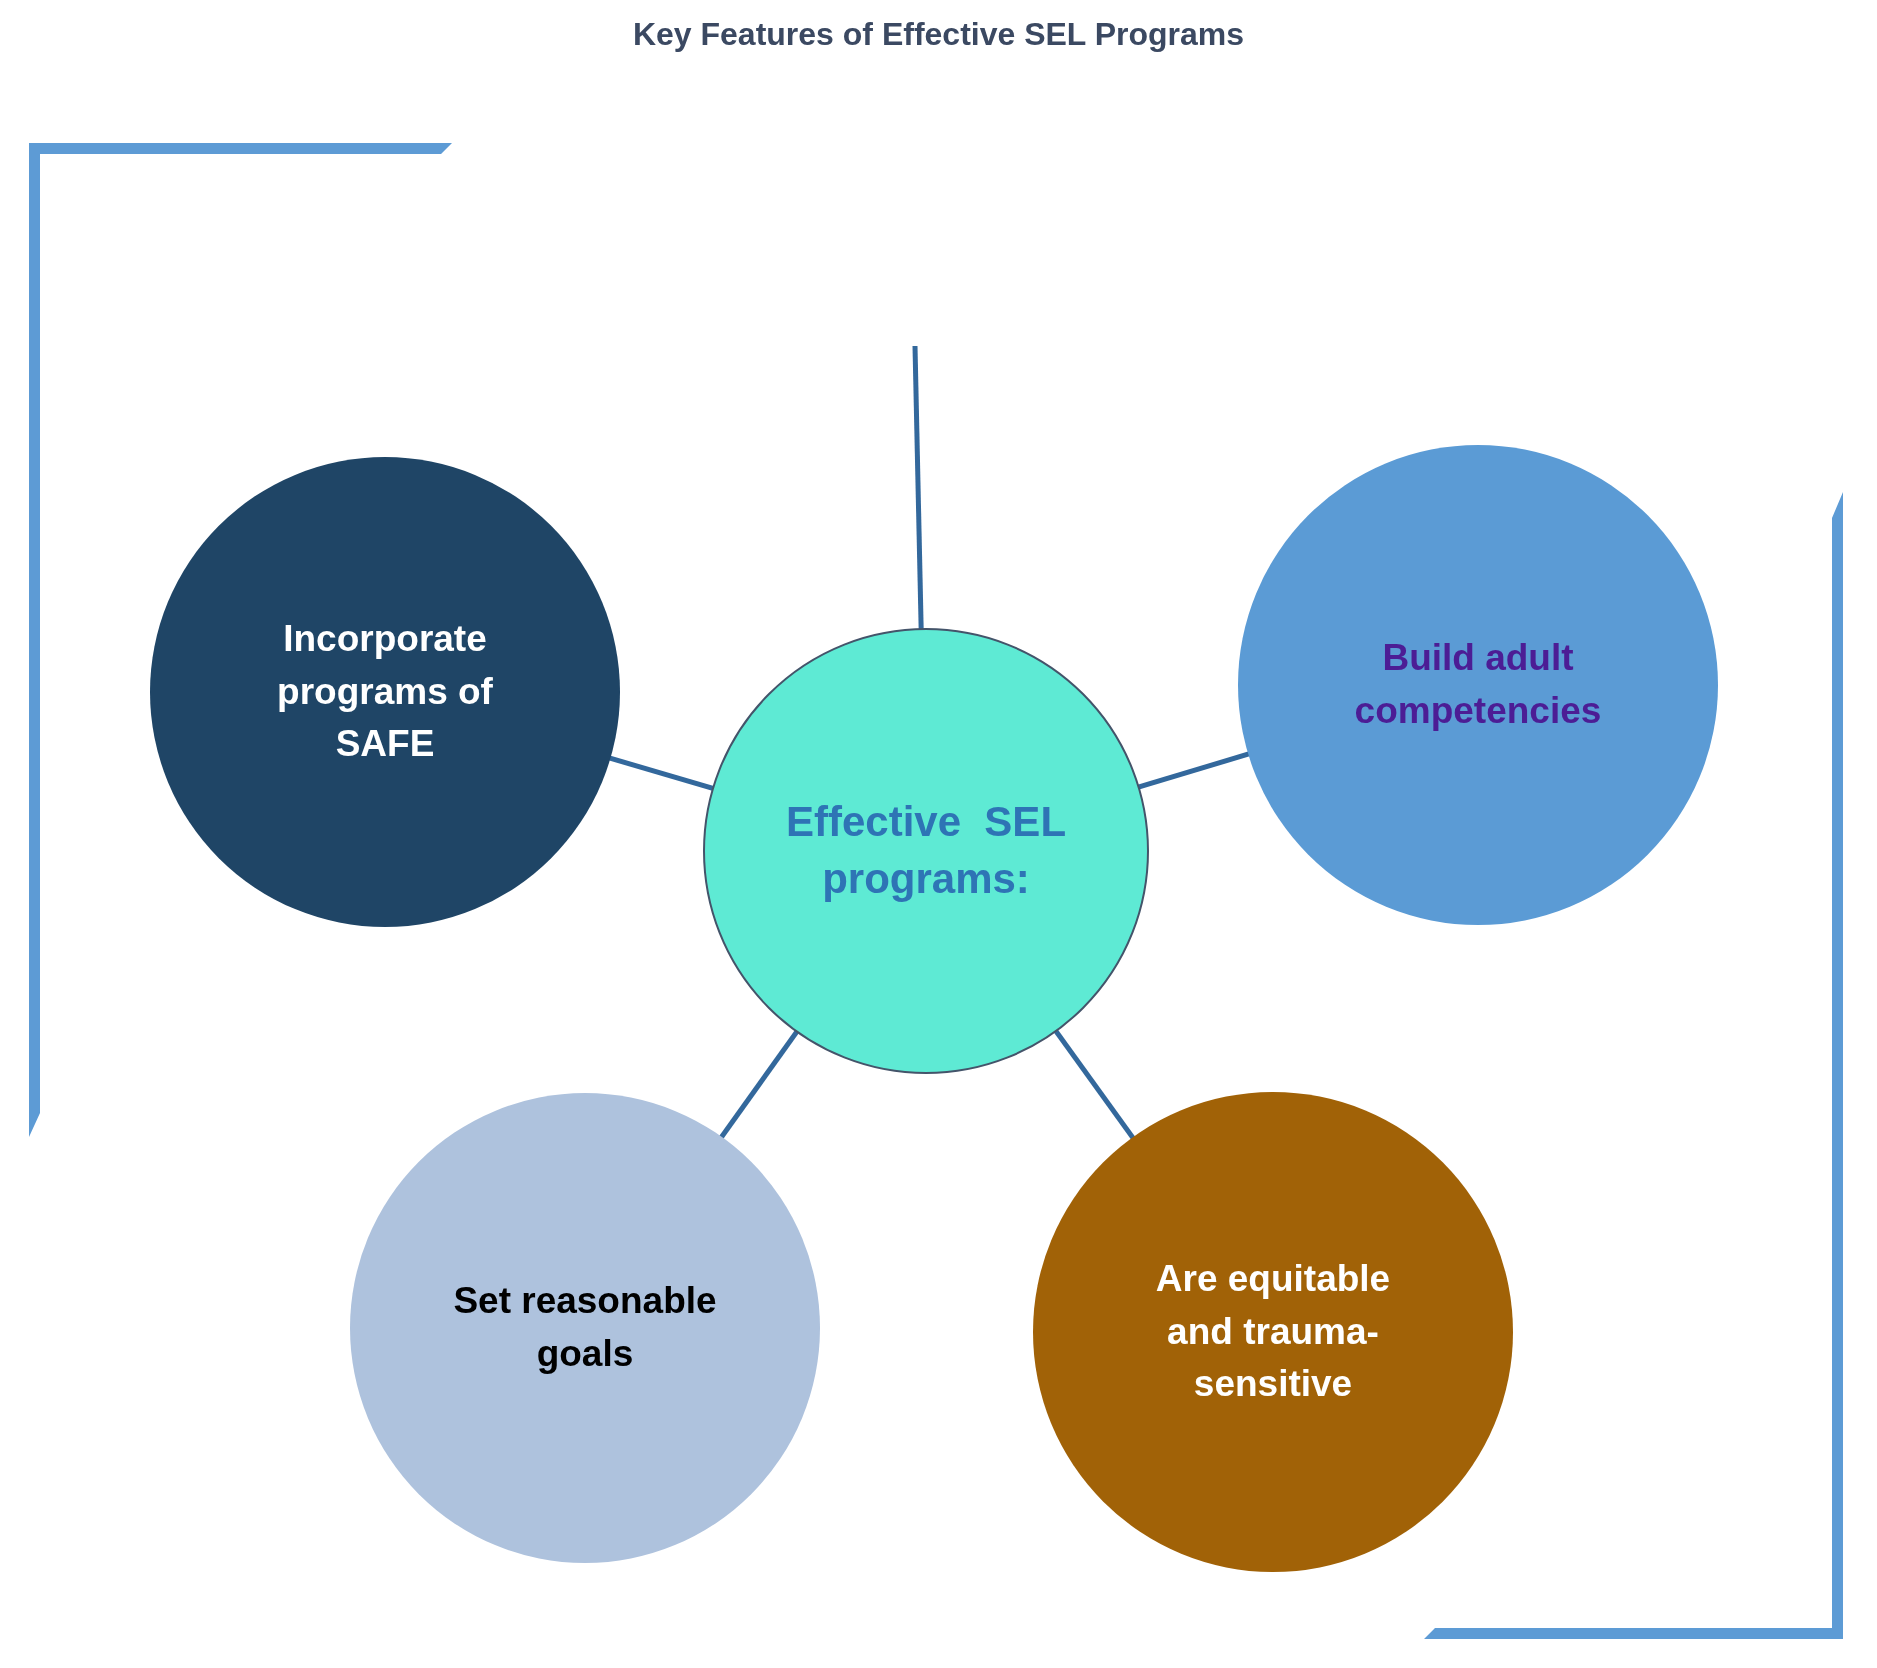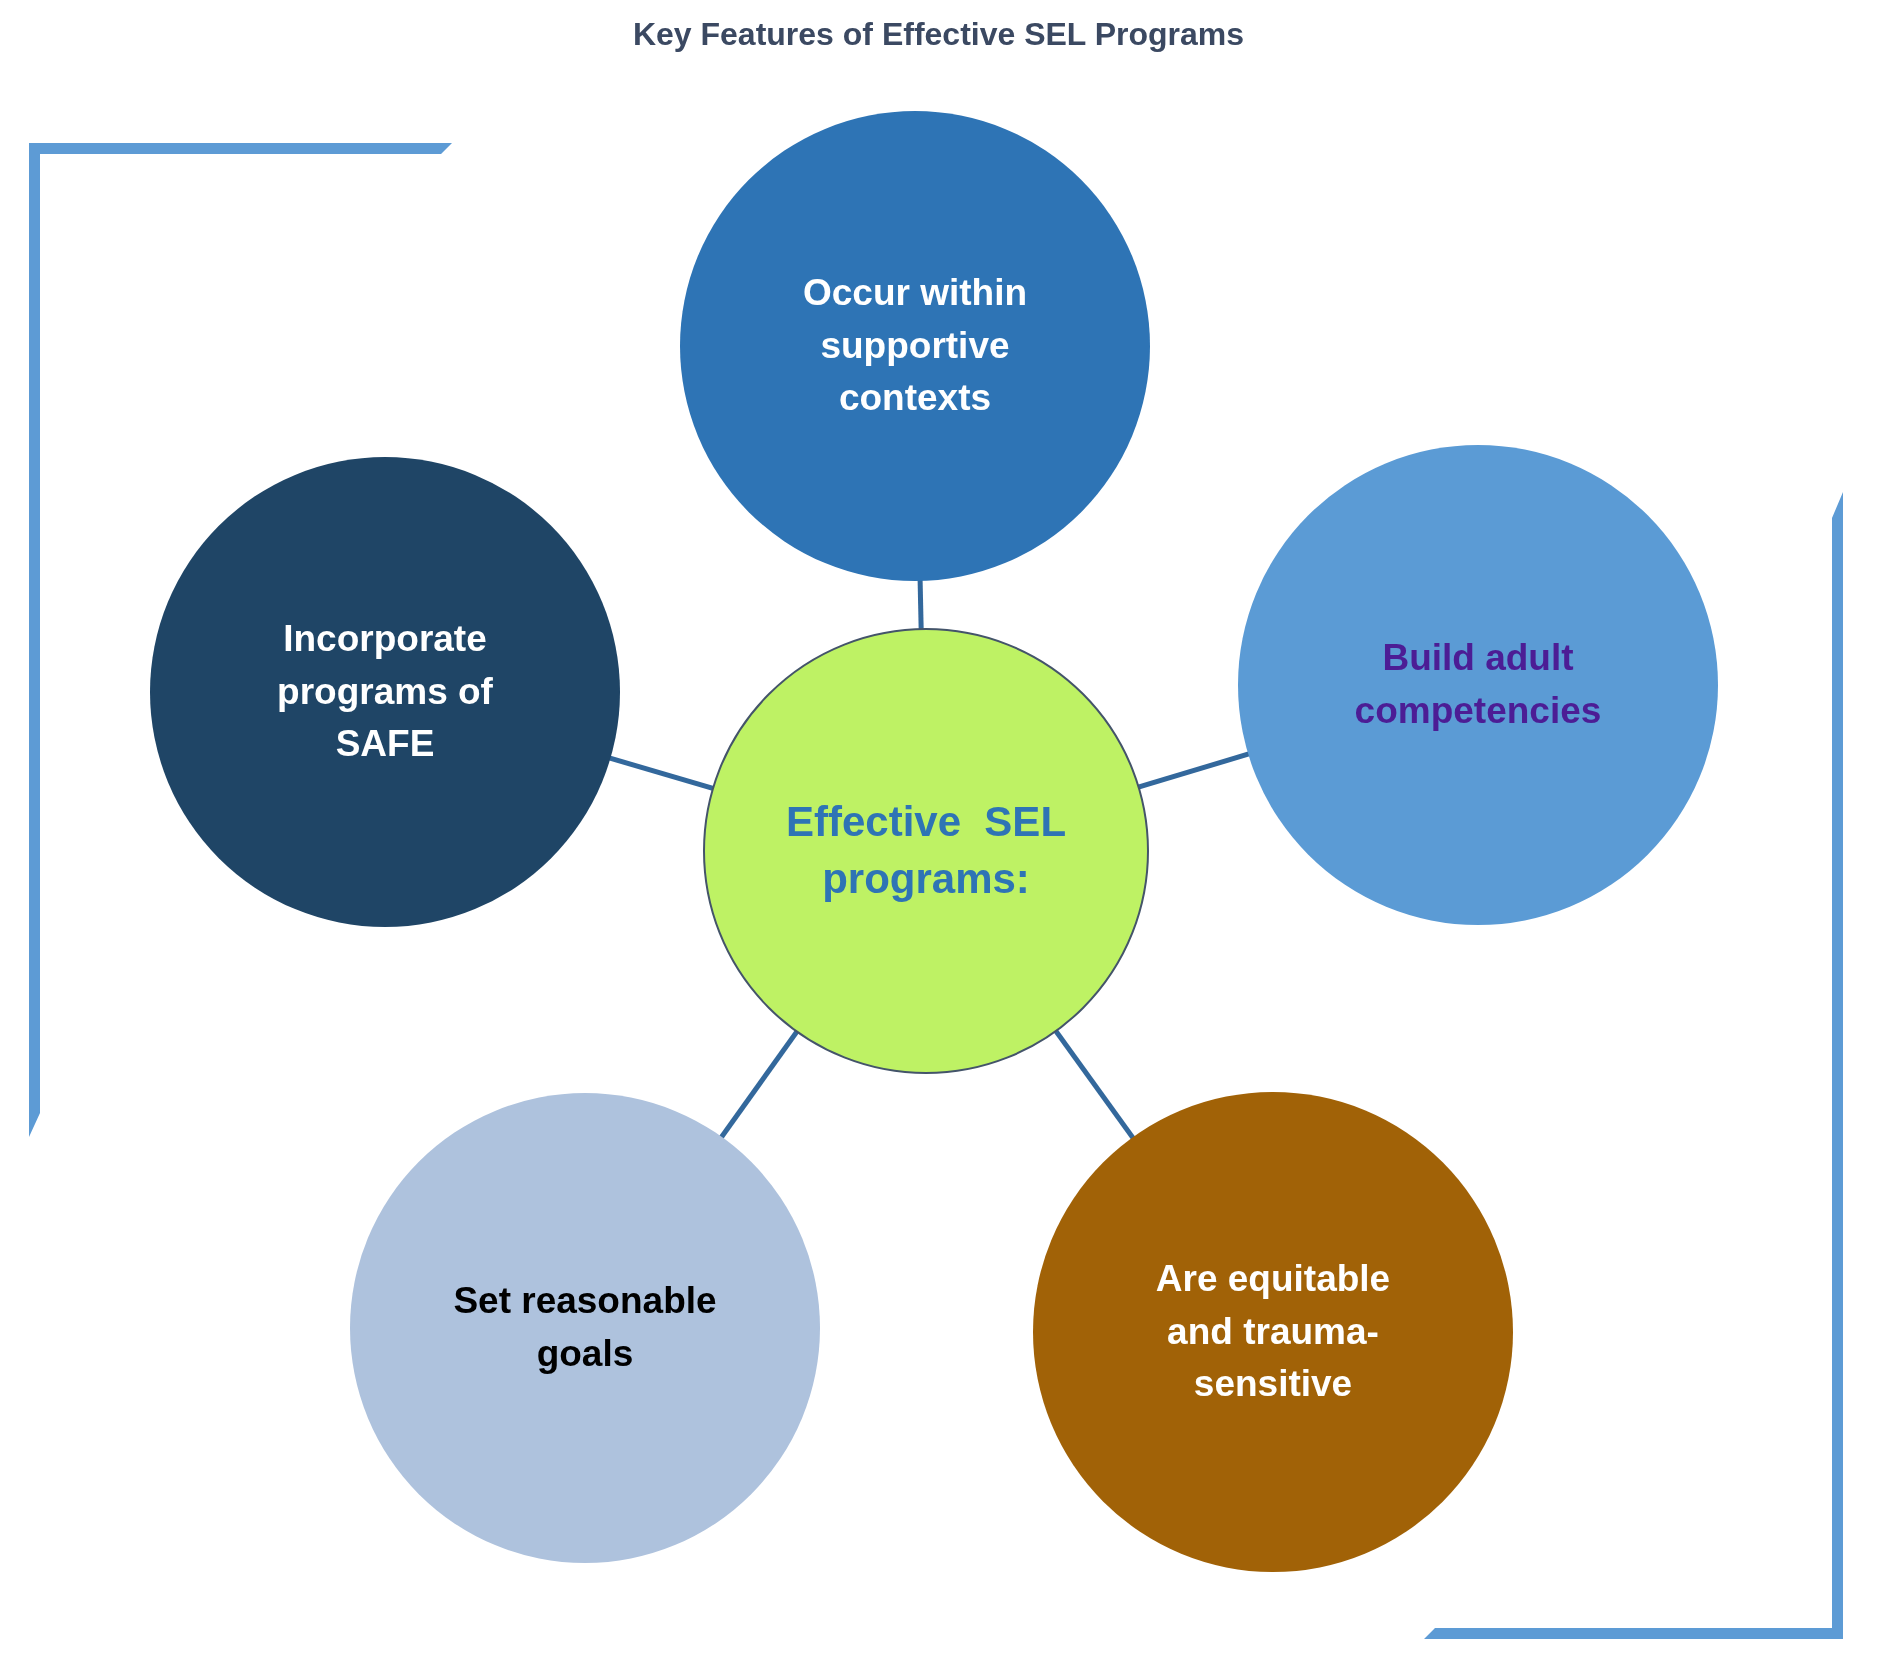--- a/index.html
+++ b/index.html
@@ -63,25 +63,20 @@
     <line x1="926" y1="851" x2="915" y2="346" stroke-width="5" style="stroke: rgb(51, 104, 156);"></line>
     <line x1="926" y1="851" x2="1478" y2="685" stroke-width="5" style="stroke: rgb(51, 104, 156);"></line>
     <line x1="926" y1="851" x2="1273" y2="1332" stroke-width="5" style="stroke: rgb(51, 104, 156);"></line>
     <line x1="926" y1="851" x2="585" y2="1328" stroke-width="5" style="stroke: rgb(51, 104, 156);"></line>
     <line x1="926" y1="851" x2="385" y2="692" stroke-width="5" style="stroke: rgb(51, 104, 156);"></line>
 
     <polygon points="29,1137 29,143 452,143 441,154 40,154 40,1113" style="fill: rgb(93, 155, 213);"></polygon>
     <polygon points="1843,492 1843,1639 1424,1639 1435,1628 1832,1628 1832,518" style="fill: rgb(93, 155, 213);"></polygon>
   </svg>
 
-  <div class="node node-top" style="background-color: rgb(46, 116, 181);">
-    <span class="node-label" style="color: rgb(255, 255, 255);">Occur within
-supportive
-contexts</span>
-  </div>
 
   <div class="node node-right" style="background-color: rgb(91, 155, 213);">
     <span class="node-label" style="color: #4c1d95;">Build adult
 competencies</span>
   </div>
 
   <div class="node node-bottom-right" style="background-color: #a16207;">
     <span class="node-label" style="color: rgb(255, 255, 255);">Are equitable
 and trauma-
 sensitive</span>
@@ -91,18 +86,18 @@
     <span class="node-label" style="color: #000000;">Set reasonable
 goals</span>
   </div>
 
   <div class="node node-left" style="background-color: rgb(31, 69, 102);">
     <span class="node-label" style="color: rgb(255, 255, 255);">Incorporate
 programs of
 SAFE</span>
   </div>
 
-  <div class="node node-center" style="background-color: #bef264; border-color: rgb(68, 84, 106);">
+  <div class="node node-center" style="background-color: #5eead4; border-color: rgb(68, 84, 106);">
     <span class="node-label" style="color: rgb(46, 116, 181);">Effective  SEL
 programs:</span>
   </div>
 
 </div>
 
 </body></html>

